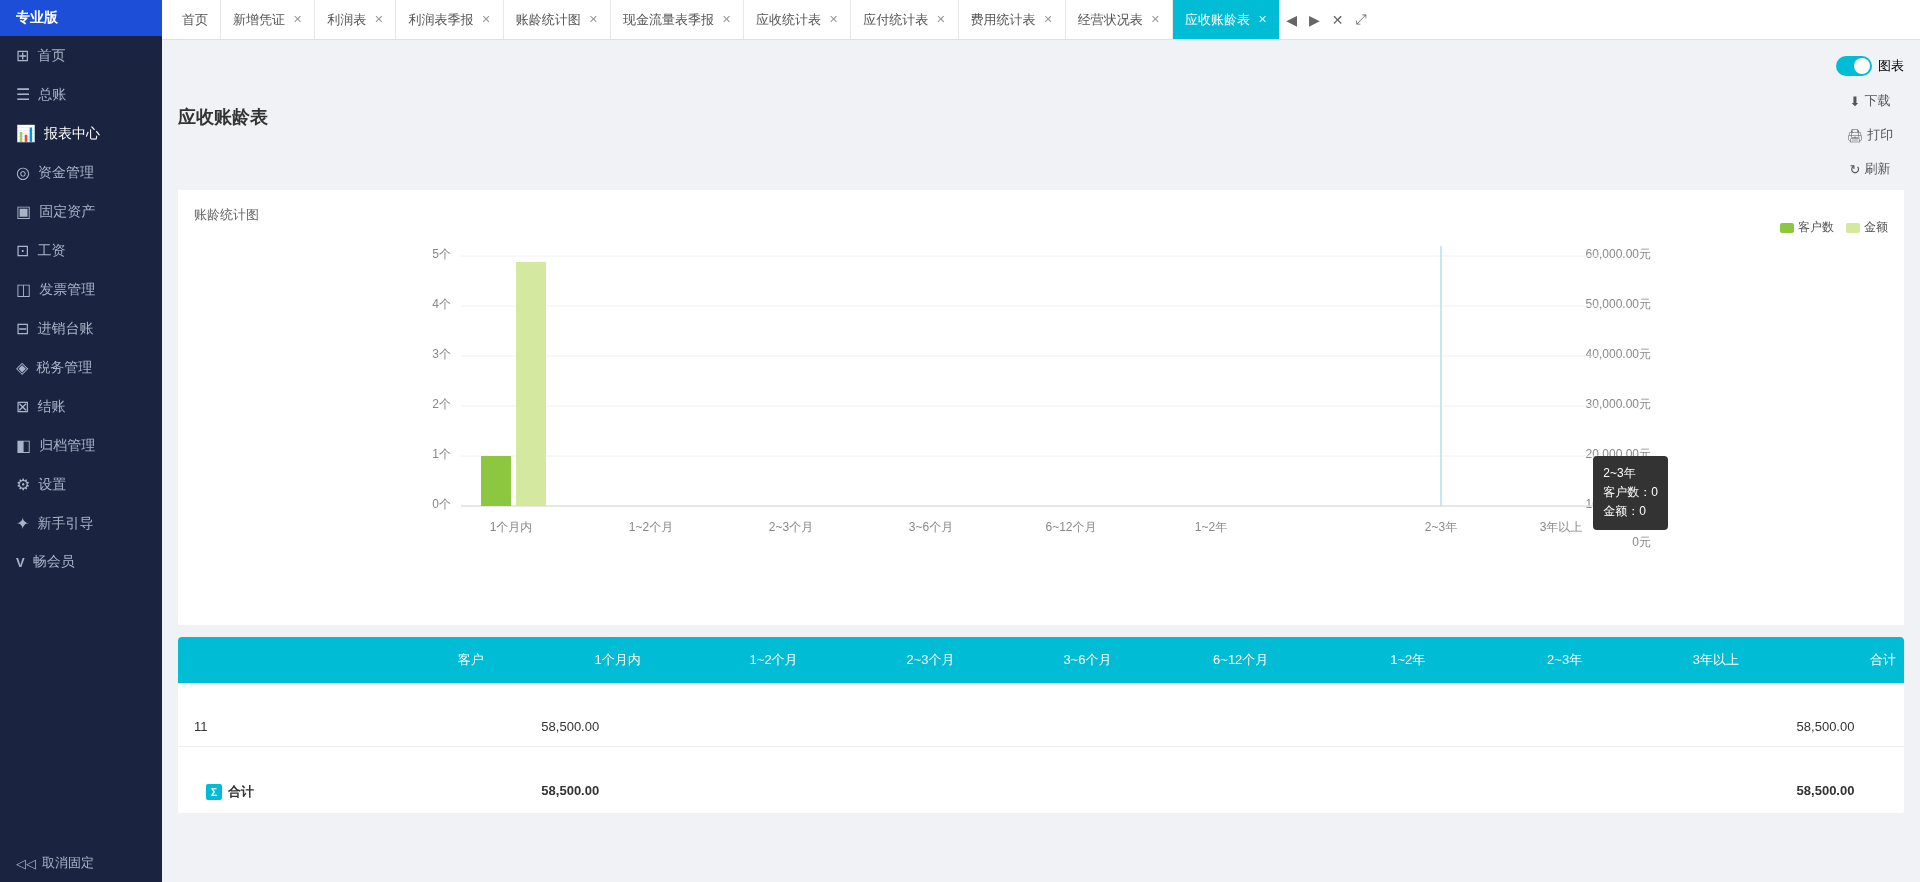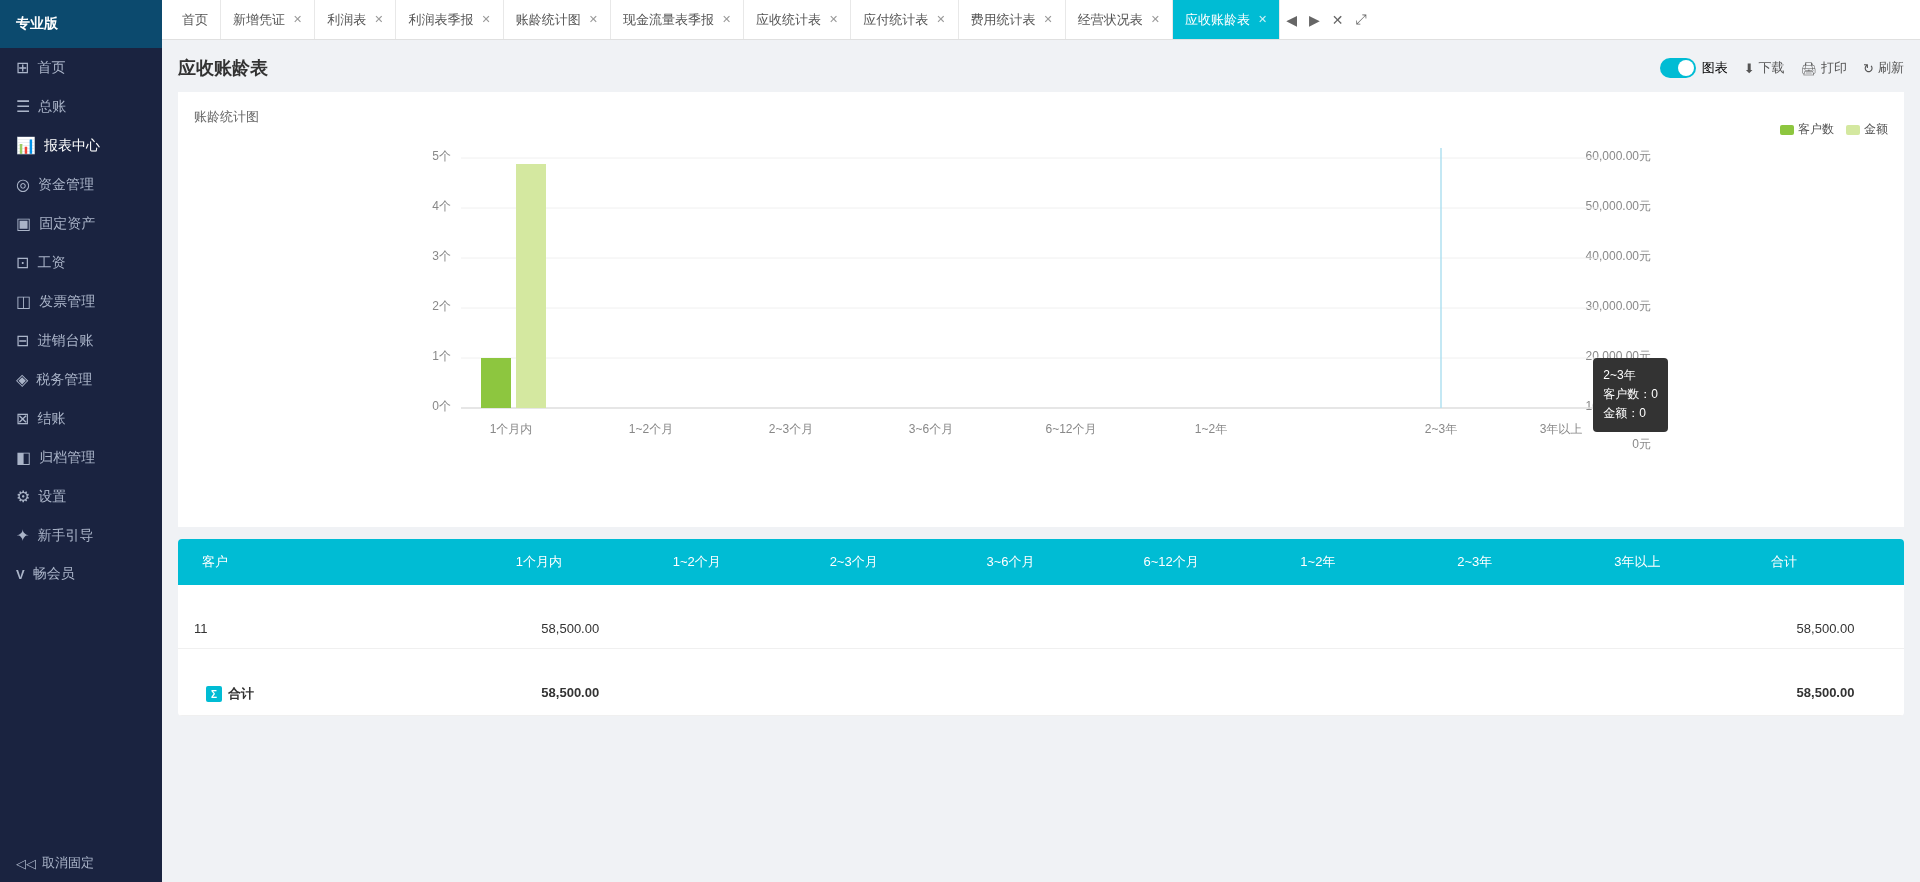--- a/index.html
+++ b/index.html
@@ -9,26 +9,26 @@
     .sidebar {
       width: 162px;
       background: #1a2340;
       color: #ccc;
       display: flex;
       flex-direction: column;
       flex-shrink: 0;
       height: 100%;
     }
     .sidebar-logo {
-      background: #0c4a6e;
+      background: #1d4ed8;
       color: white;
       font-size: 14px;
       font-weight: bold;
       padding: 8px 16px;
-      height: 48px;
+      height: 36px;
       display: flex;
       align-items: center;
     }
     .sidebar-item {
       display: flex;
       align-items: center;
       padding: 10px 16px;
       cursor: pointer;
       color: #aab4c8;
       font-size: 14px;
@@ -124,20 +124,21 @@
     }
     .page-title {
       font-size: 18px;
       font-weight: 600;
       color: #333;
     }
     .page-actions {
       display: flex;
       align-items: center;
       gap: 16px;
+      flex-direction: column;
     }
     .toggle-switch {
       display: flex;
       align-items: center;
       gap: 6px;
     }
     .toggle {
       width: 36px;
       height: 20px;
       background: #00bcd4;
@@ -226,22 +227,22 @@
       overflow: hidden;
     }
     .table-header {
       background: #00bcd4;
       color: white;
       display: grid;
       grid-template-columns: 2fr 1fr 1fr 1fr 1fr 1fr 1fr 1fr 1fr 1fr;
       font-size: 13px;
     }
     .table-header .col {
-      padding: 14px 24px;
-      text-align: left;
+      padding: 14px 8px;
+      text-align: right;
     }
     .table-row {
       display: grid;
       grid-template-columns: 2fr 1fr 1fr 1fr 1fr 1fr 1fr 1fr 1fr 1fr;
       border-bottom: 1px solid #f0f0f0;
       font-size: 13px;
     }
     .table-row .col {
       padding: 12px 8px;
       text-align: center;

